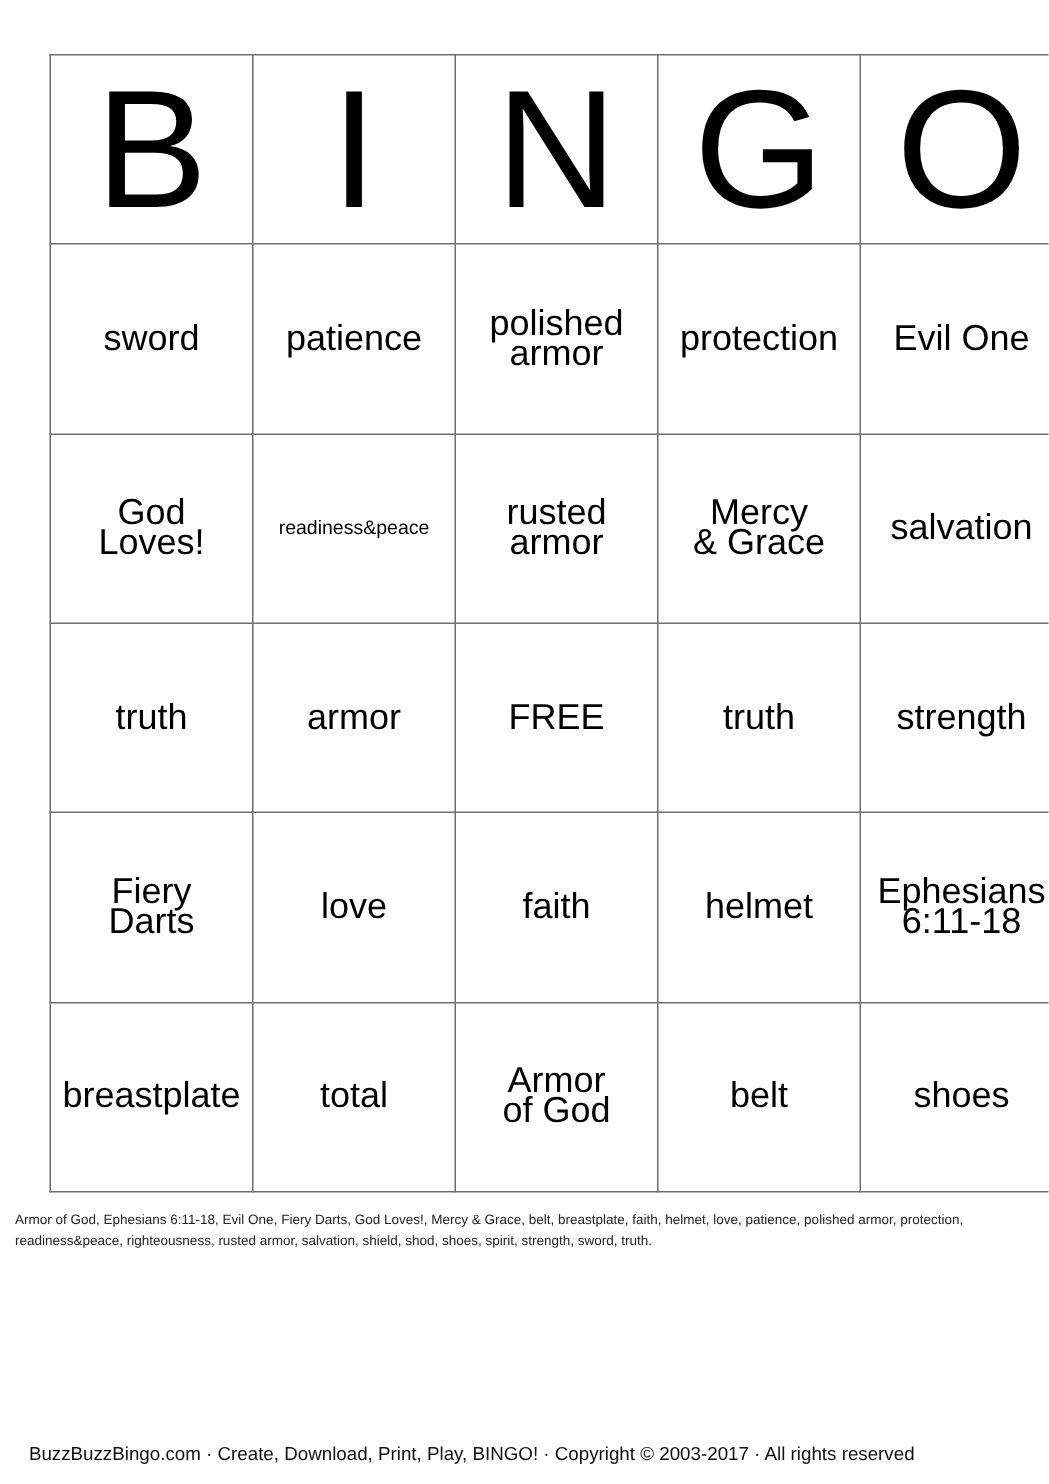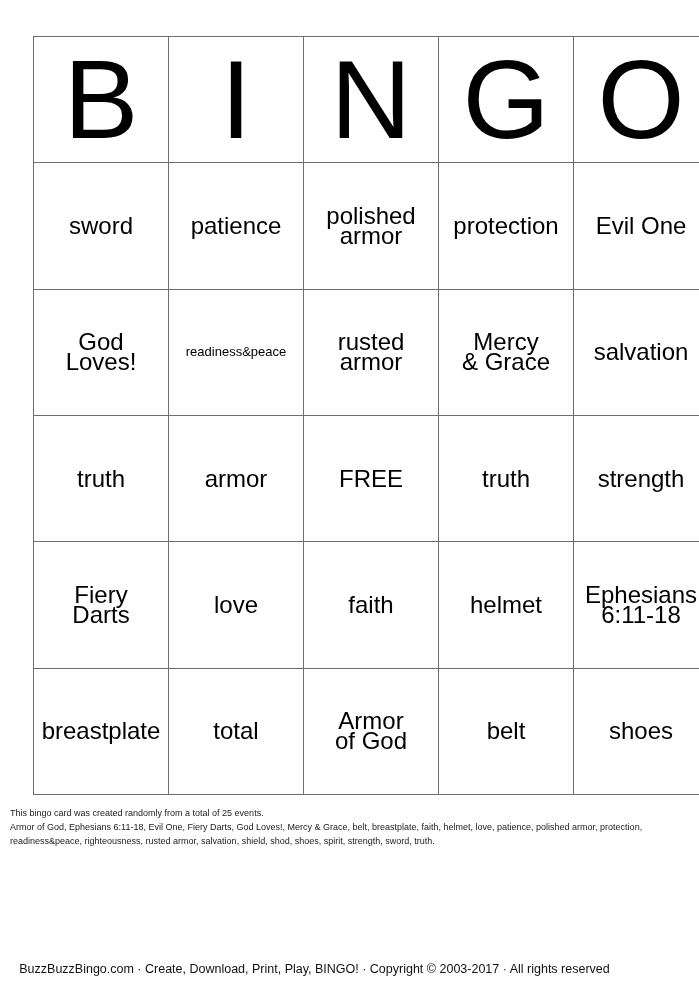--- a/index.html
+++ b/index.html
@@ -55,17 +55,16 @@
     <td>breastplate</td>
     <td>total</td>
     <td>Armor<br>of God</td>
     <td>belt</td>
     <td>shoes</td>
   </tr>
 </tbody>
   </table>
 
 <div class="info">
-  <div>This bingo card was created randomly from a total of 25 events.</div>
   <div>Armor of God, Ephesians 6:11-18, Evil One, Fiery Darts, God Loves!, Mercy &amp; Grace, belt, breastplate, faith, helmet, love, patience, polished armor, protection, readiness&amp;peace, righteousness, rusted armor, salvation, shield, shod, shoes, spirit, strength, sword, truth.</div>
 </div>
 
 <div class="footer">BuzzBuzzBingo.com · Create, Download, Print, Play, BINGO! · Copyright © 2003-2017 · All rights reserved</div>
 
 </body></html>

